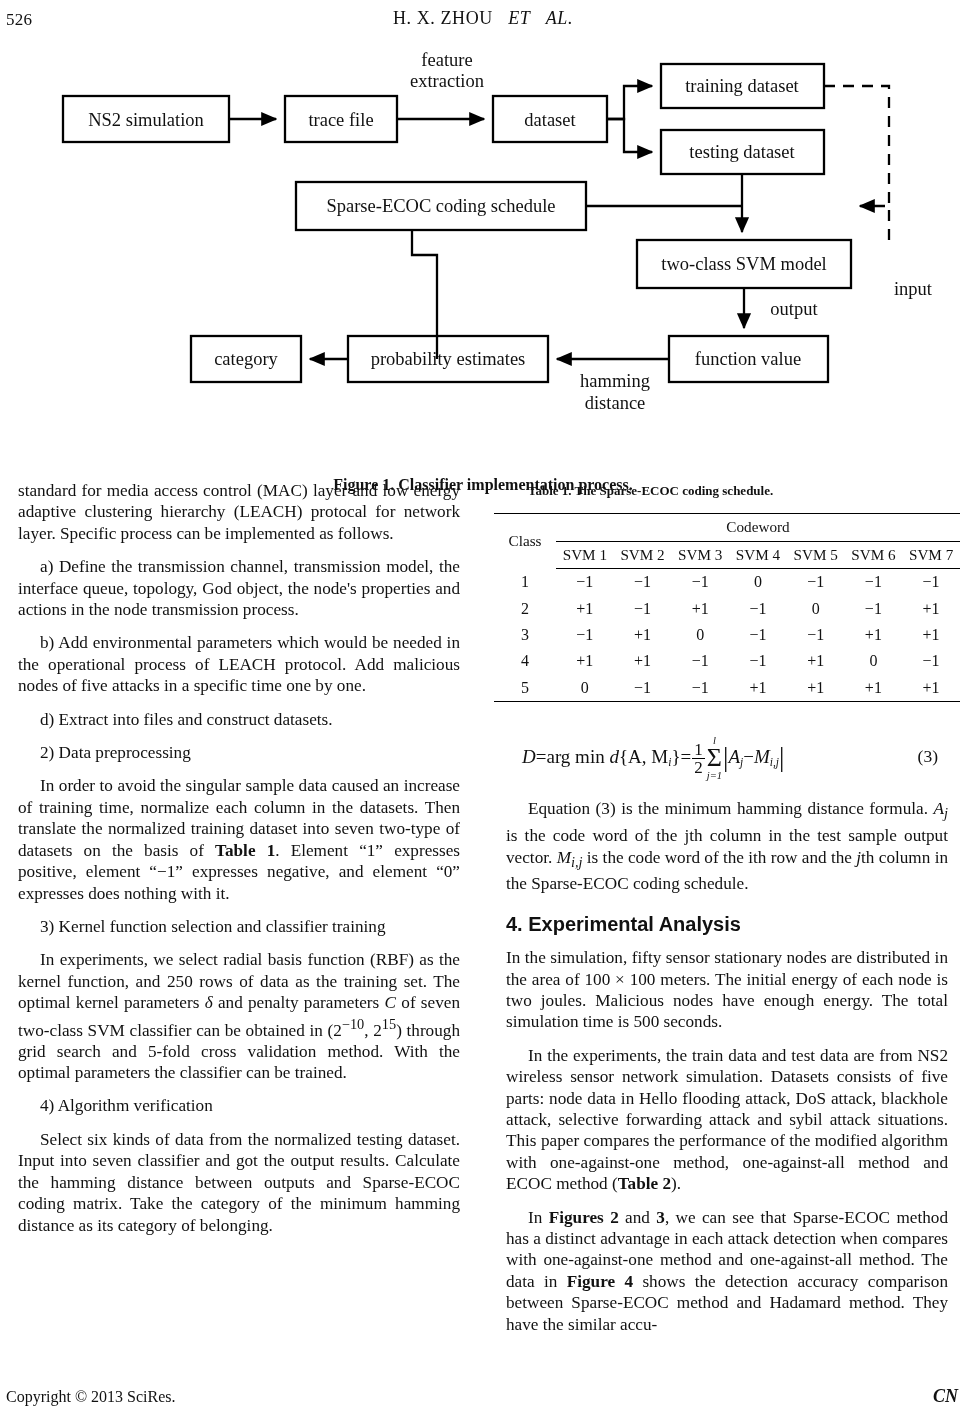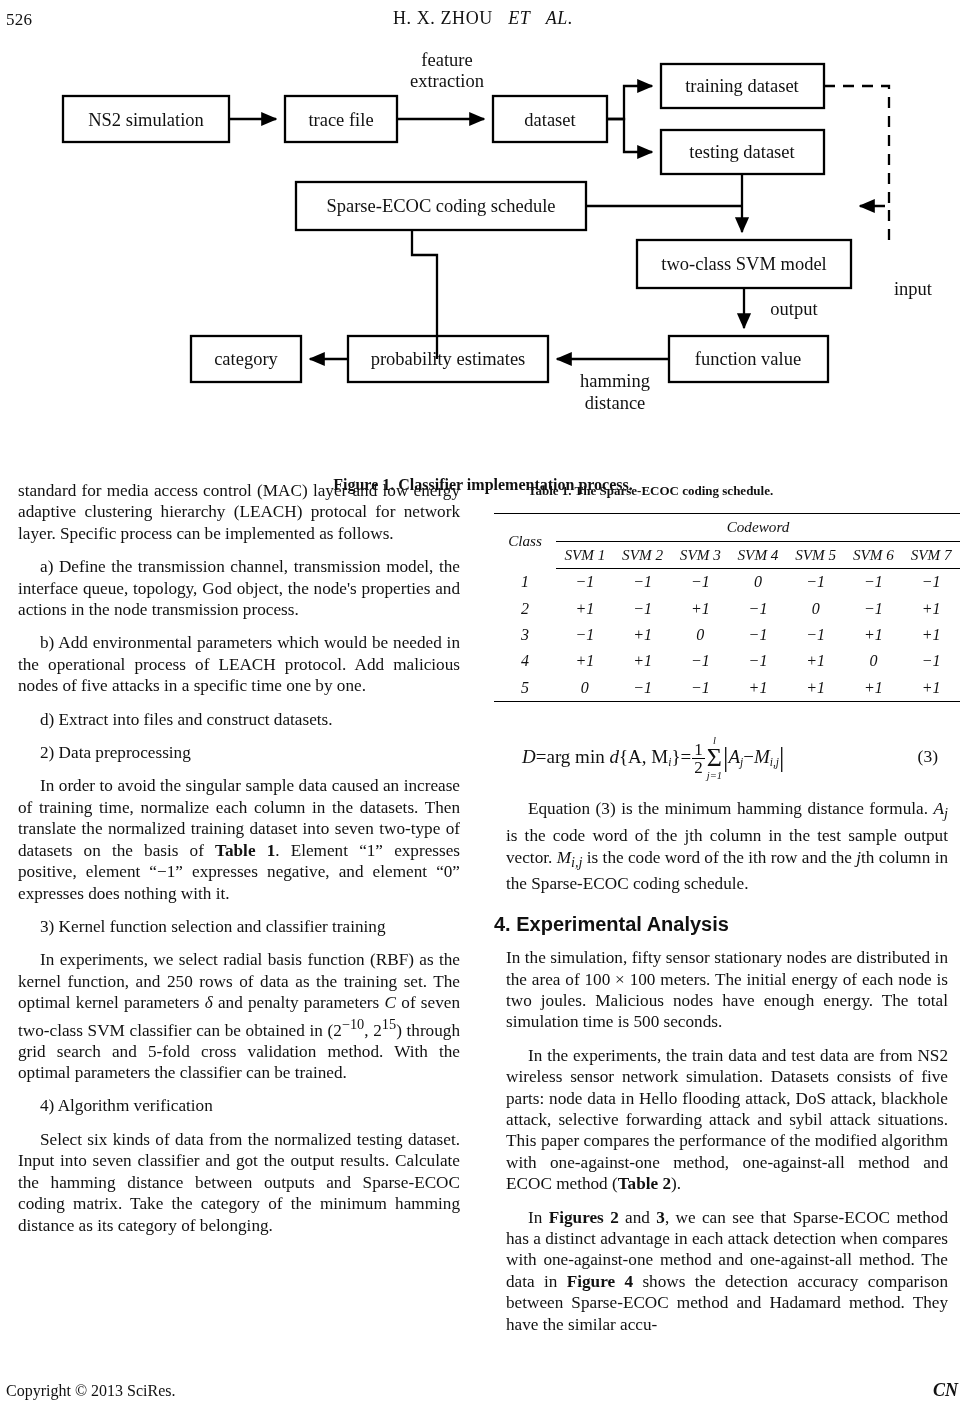--- a/index.html
+++ b/index.html
@@ -55,21 +55,20 @@
   
   .tbl-caption {
     text-align: left; font-weight: bold; font-size: 13px;
     margin: 0 0 9px 0; text-indent: 0;
   }
   table.ecoc {
     border-collapse: collapse;
     width: 466px;
     font-size: 15.2px;
     margin-bottom: 22px;
-    font-style: italic;
   }
   table.ecoc td, table.ecoc th {
     font-weight: normal;
     text-align: center;
     padding: 2px 0 3px 0;
     white-space: nowrap;
   }
   .rule-top   { border-top: 1.6px solid #000; }
   .rule-bot   { border-bottom: 1.1px solid #000; }
   .rule-thick { border-bottom: 1.6px solid #000; }
@@ -108,27 +107,27 @@
   .sumop .lim  { display: block; font-size: 10.5px; font-style: italic; }
   .sumop .sig  { display: block; font-size: 26px; }
   .bars { font-size: 27px; font-style: normal; vertical-align: -3px; }
   .sub  { font-size: 11.5px; vertical-align: -3px; font-style: italic; }
   .eq-num {
     position: absolute; right: 22px; top: 22px;
     font-size: 17.5px; font-style: normal;
   }
 
   h2.sec {
-    font-size: 20px; font-weight: bold; margin: 19px 0 11px 0;
+    font-size: 20px; font-weight: bold; margin: 19px 0 11px 12px;
     text-indent: 0; font-family: "Liberation Sans", sans-serif;
   }
 
   
   .footer {
-    position: absolute; left: 0; bottom: 8px; width: 966px; height: 24px;
+    position: absolute; left: 0; bottom: 2px; width: 966px; height: 24px;
   }
   .footer .cpr {
     position: absolute; left: 6px; top: 0; font-size: 16px;
   }
   .footer .jrn {
     position: absolute; right: 8px; top: -2px;
     font-size: 18px; font-weight: bold; font-style: italic;
   }
 </style>
 </head>

